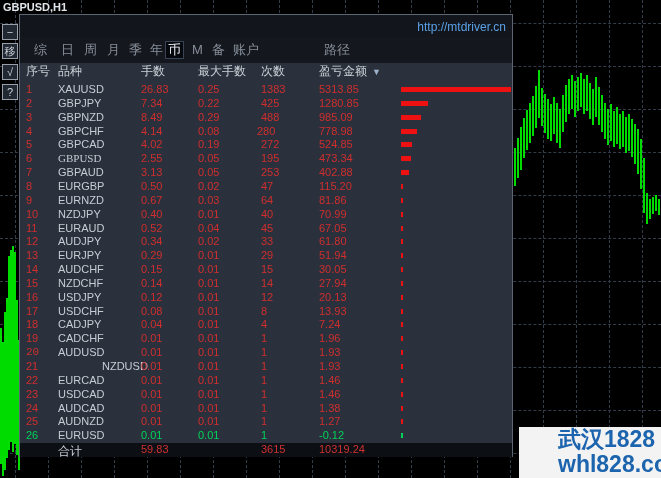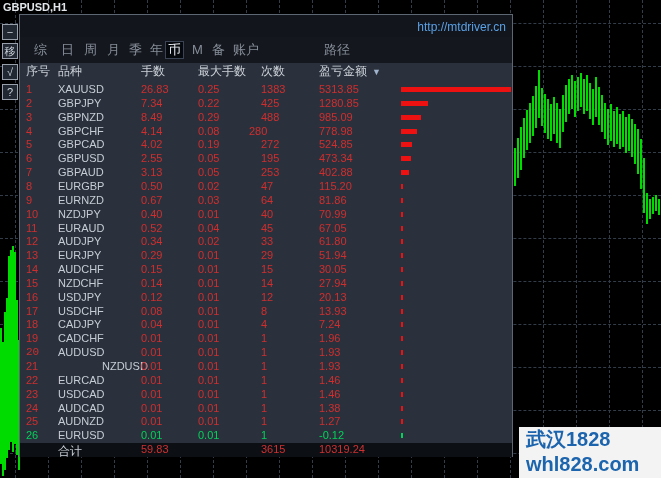--- a/index.html
+++ b/index.html
@@ -35,21 +35,21 @@
   #total-row .cell.lbl{color:#ccd1d8;font-size:12px;}
   
   .side-btn{position:absolute;left:2px;width:16px;height:16px;background:#222831;
             border:1px solid #98a0ab;color:#ccd2da;font-size:11px;line-height:15px;
             text-align:center;cursor:pointer;z-index:6;box-sizing:border-box;}
   
   #overlay-text{position:absolute;left:463px;top:292px;color:#e23ce2;font-size:19px;
                 letter-spacing:1px;z-index:7;white-space:nowrap;}
   #watermark{position:absolute;left:519px;top:427px;width:142px;height:51px;background:#f3f3f3;
              z-index:8;padding-left:7px;box-sizing:border-box;}
-  #watermark div{color:#1c64ad;font-size:20px;font-weight:bold;line-height:25px;}
+  #watermark div{color:#1c64ad;font-size:23px;font-weight:bold;line-height:25px;margin-left:32px;}
 </style>
 </head>
 <body>
 
 <div id="screen">
   <div id="grid-layer">
       <div class="gridline-v" style="left: 15px;"></div>
       <div class="gridline-v" style="left: 48px;"></div>
       <div class="gridline-v" style="left: 81px;"></div>
       <div class="gridline-v" style="left: 114px;"></div>
@@ -202,36 +202,36 @@
           <span class="cell" style="left: 178px;">0.29</span>
           <span class="cell" style="left: 241px;">488</span>
           <span class="cell" style="left: 299px;">985.09</span>
           <div class="pl-bar" style="left: 381px; width: 20.392px;"></div>
         </div>
         <div class="trow" style="top: 41.55px; height: 13.85px;">
           <span class="cell" style="left: 6px;">4</span>
           <span class="cell sym" style="left: 38px;">GBPCHF</span>
           <span class="cell" style="left: 121px;">4.14</span>
           <span class="cell" style="left: 178px;">0.08</span>
-          <span class="cell" style="left: 229px;">280</span>
+          <span class="cell" style="left: 237px;">280</span>
           <span class="cell" style="left: 299px;">778.98</span>
           <div class="pl-bar" style="left: 381px; width: 16.1254px;"></div>
         </div>
         <div class="trow" style="top: 55.4px; height: 13.85px;">
           <span class="cell" style="left: 6px;">5</span>
           <span class="cell sym" style="left: 38px;">GBPCAD</span>
           <span class="cell" style="left: 121px;">4.02</span>
           <span class="cell" style="left: 178px;">0.19</span>
           <span class="cell" style="left: 241px;">272</span>
           <span class="cell" style="left: 299px;">524.85</span>
           <div class="pl-bar" style="left: 381px; width: 10.8647px;"></div>
         </div>
         <div class="trow" style="top: 69.25px; height: 13.85px;">
           <span class="cell" style="left: 6px;">6</span>
-          <span class="cell sym" style="left: 38px;">GBPUSD</span>
+          <span class="cell sym" style="left: 38px; font-family: Liberation Serif, serif;">GBPUSD</span>
           <span class="cell" style="left: 121px;">2.55</span>
           <span class="cell" style="left: 178px;">0.05</span>
           <span class="cell" style="left: 241px;">195</span>
           <span class="cell" style="left: 299px;">473.34</span>
           <div class="pl-bar" style="left: 381px; width: 9.79843px;"></div>
         </div>
         <div class="trow" style="top: 83.1px; height: 13.85px;">
           <span class="cell" style="left: 6px;">7</span>
           <span class="cell sym" style="left: 38px;">GBPAUD</span>
           <span class="cell" style="left: 121px;">3.13</span>

